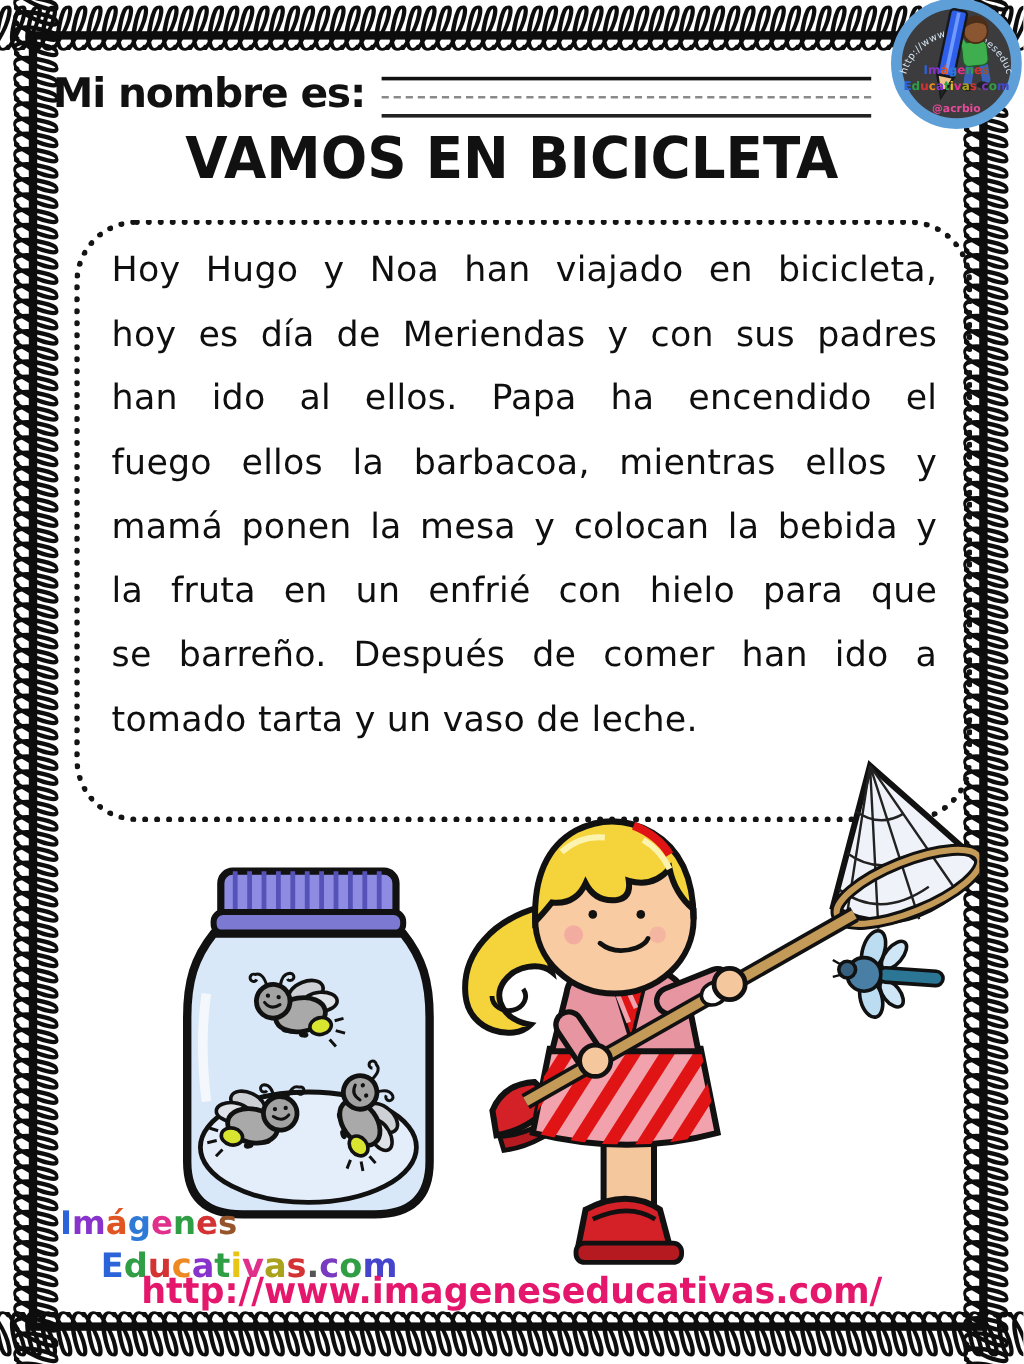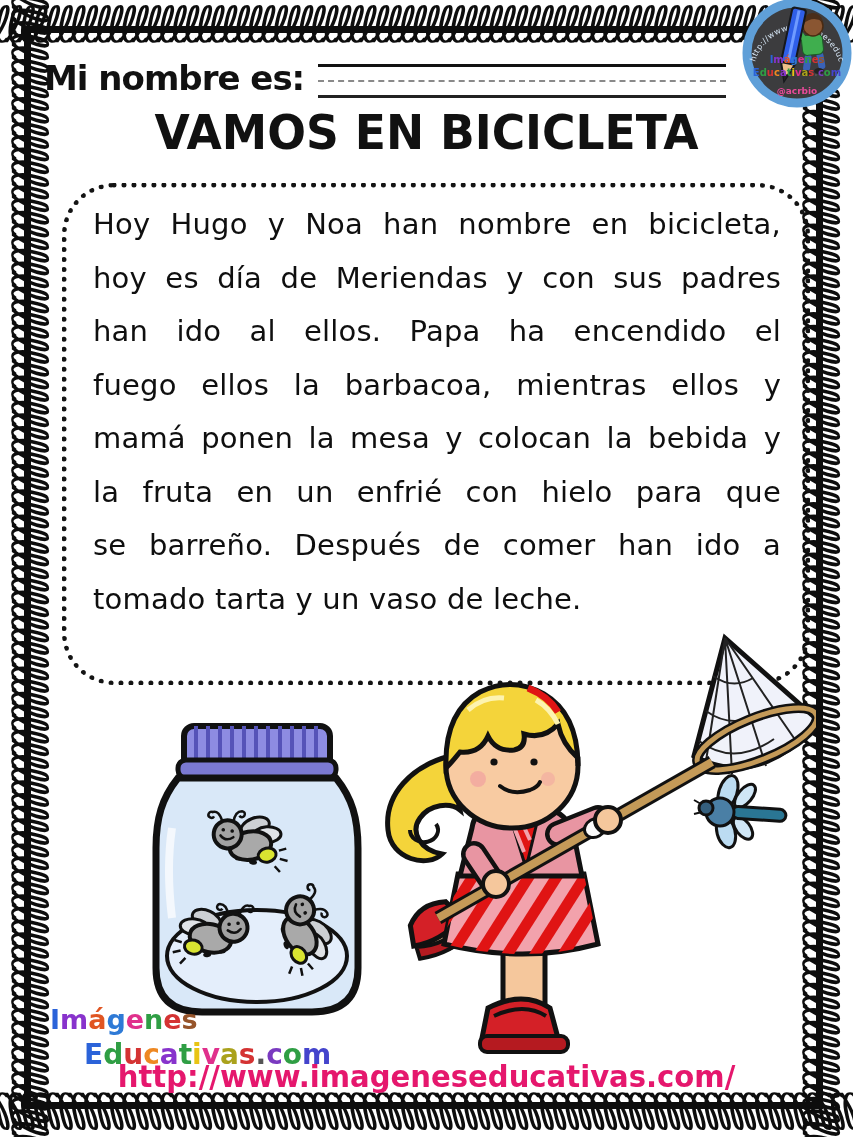--- a/index.html
+++ b/index.html
@@ -62,21 +62,21 @@
   <div id="name-lines">
     <div class="nl1"></div>
     <div class="nl2"></div>
     <div class="nl3"></div>
   </div>
 
   <div id="title">VAMOS EN BICICLETA</div>
 
   <div id="story-box">
     <div id="story-lines">
-        <div class="pline">Hoy Hugo y Noa han nombre en bicicleta,</div>
+        <div class="pline">Hoy Hugo y Noa han viajado en bicicleta,</div>
         <div class="pline">hoy es día de Meriendas y con sus padres</div>
         <div class="pline">han ido al ellos. Papa ha encendido el</div>
         <div class="pline">fuego ellos la barbacoa, mientras ellos y</div>
         <div class="pline">mamá ponen la mesa y colocan la bebida y</div>
         <div class="pline">la fruta en un enfrié con hielo para que</div>
         <div class="pline">se barreño. Después de comer han ido a</div>
         <div class="pline last">tomado tarta y un vaso de leche.</div>
       </div>
   </div>
 

